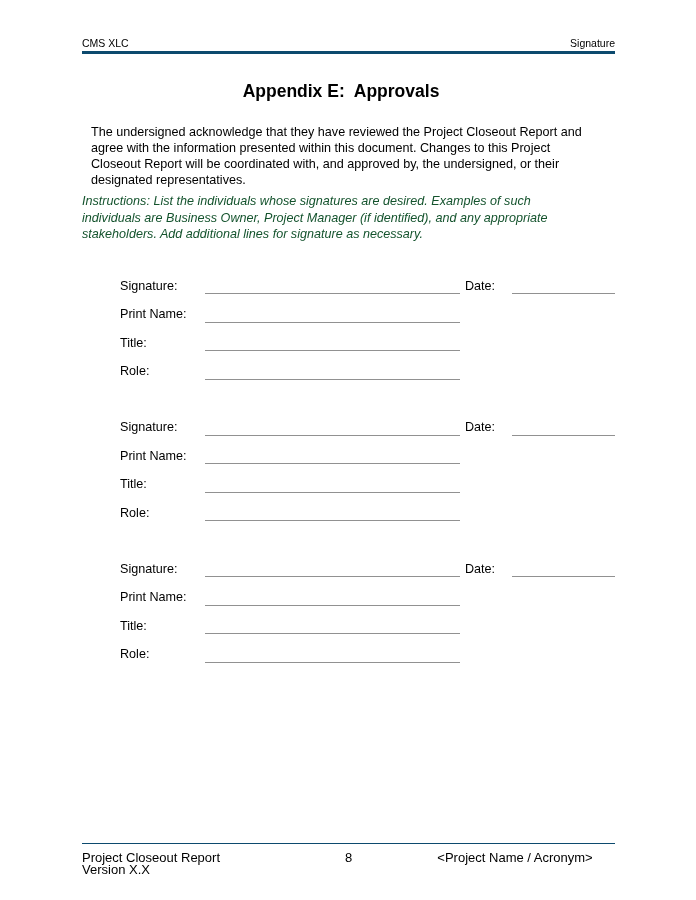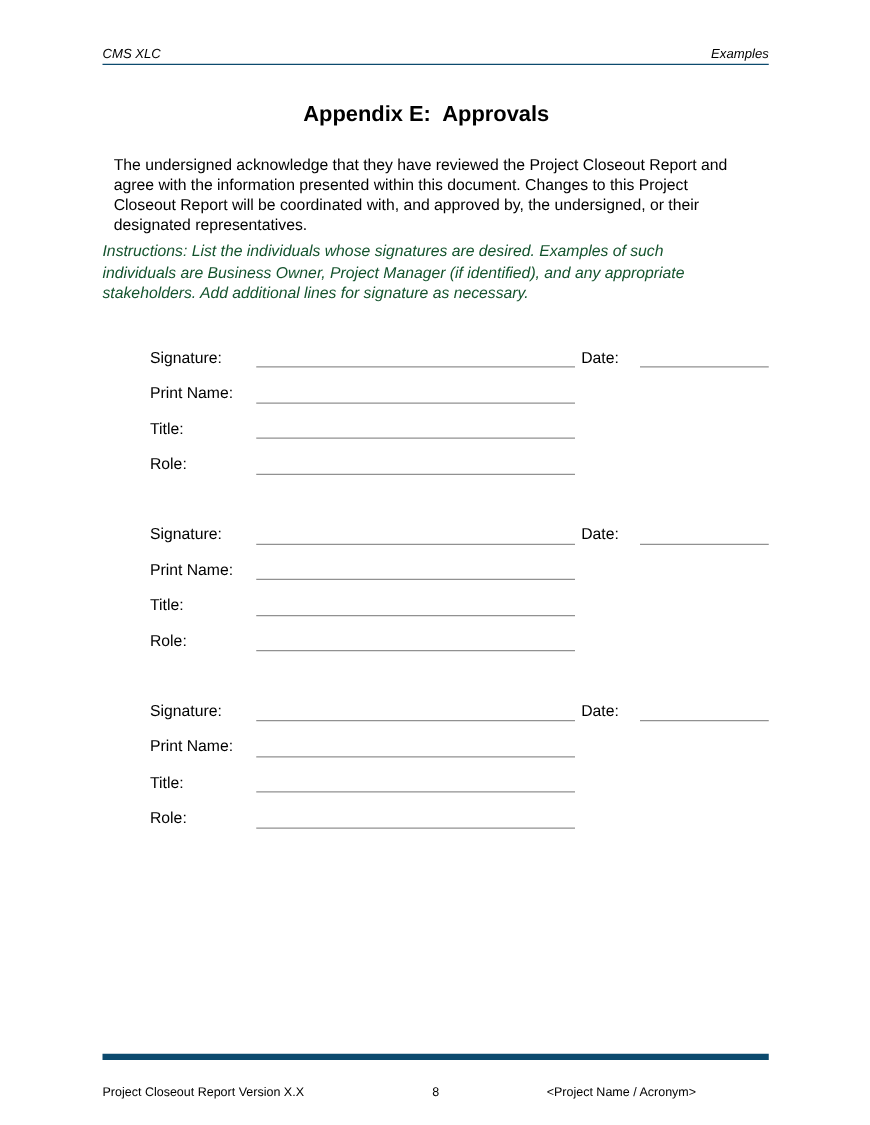--- a/index.html
+++ b/index.html
@@ -10,22 +10,21 @@
     font-family:"Liberation Sans", sans-serif;
     color:#000000;
     overflow:hidden;
   }
   
   .hdr {
     position:absolute; left:82px; right:81px; top:37px;
     display:flex; justify-content:space-between;
     font-size:10.5px; line-height:12px;
     padding-bottom:2px;
-    border-bottom:1px solid #0c4a6e;
-    font-style:italic;
+    border-bottom:3px solid #0c4a6e;
   }
   
   .title {
     position:absolute; left:82px; right:96px; top:81px;
     margin:0; text-align:center;
     font-size:17.5px; font-weight:bold;
     white-space:pre;
   }
   
   .intro {
@@ -52,37 +51,37 @@
   .u-line {
     display:inline-block; height:15px;
     border-bottom:1px solid #919191;
   }
   .main-line { width:255px; }
   .date-lbl { width:47px; margin-left:5px; }
   .date-line { width:103px; }
   
   .ftr {
     position:absolute; left:82px; right:81px; top:843px;
-    border-top:5px solid #0c4a6e;
-    padding-top:21px;
+    border-top:1px solid #0c4a6e;
+    padding-top:8px;
     display:flex;
-    font-size:10px; line-height:12px;
+    font-size:13px; line-height:12px;
   }
   .ftr .f-left  { flex:1; text-align:left; }
   .ftr .f-mid   { flex:1; text-align:center; }
   .ftr .f-right { flex:1; text-align:left; }
 </style>
 </head>
 <body>
 
 <div class="page">
 
   <div class="hdr">
     <span>CMS XLC</span>
-    <span>Examples</span>
+    <span>Signature</span>
   </div>
 
   <h1 class="title">Appendix E:  Approvals</h1>
 
   <p class="intro">The undersigned acknowledge that they have reviewed the Project Closeout Report and
 agree with the information presented within this document. Changes to this Project
 Closeout Report will be coordinated with, and approved by, the undersigned, or their
 designated representatives.</p>
 
   <p class="instructions">Instructions: List the individuals whose signatures are desired. Examples of such

